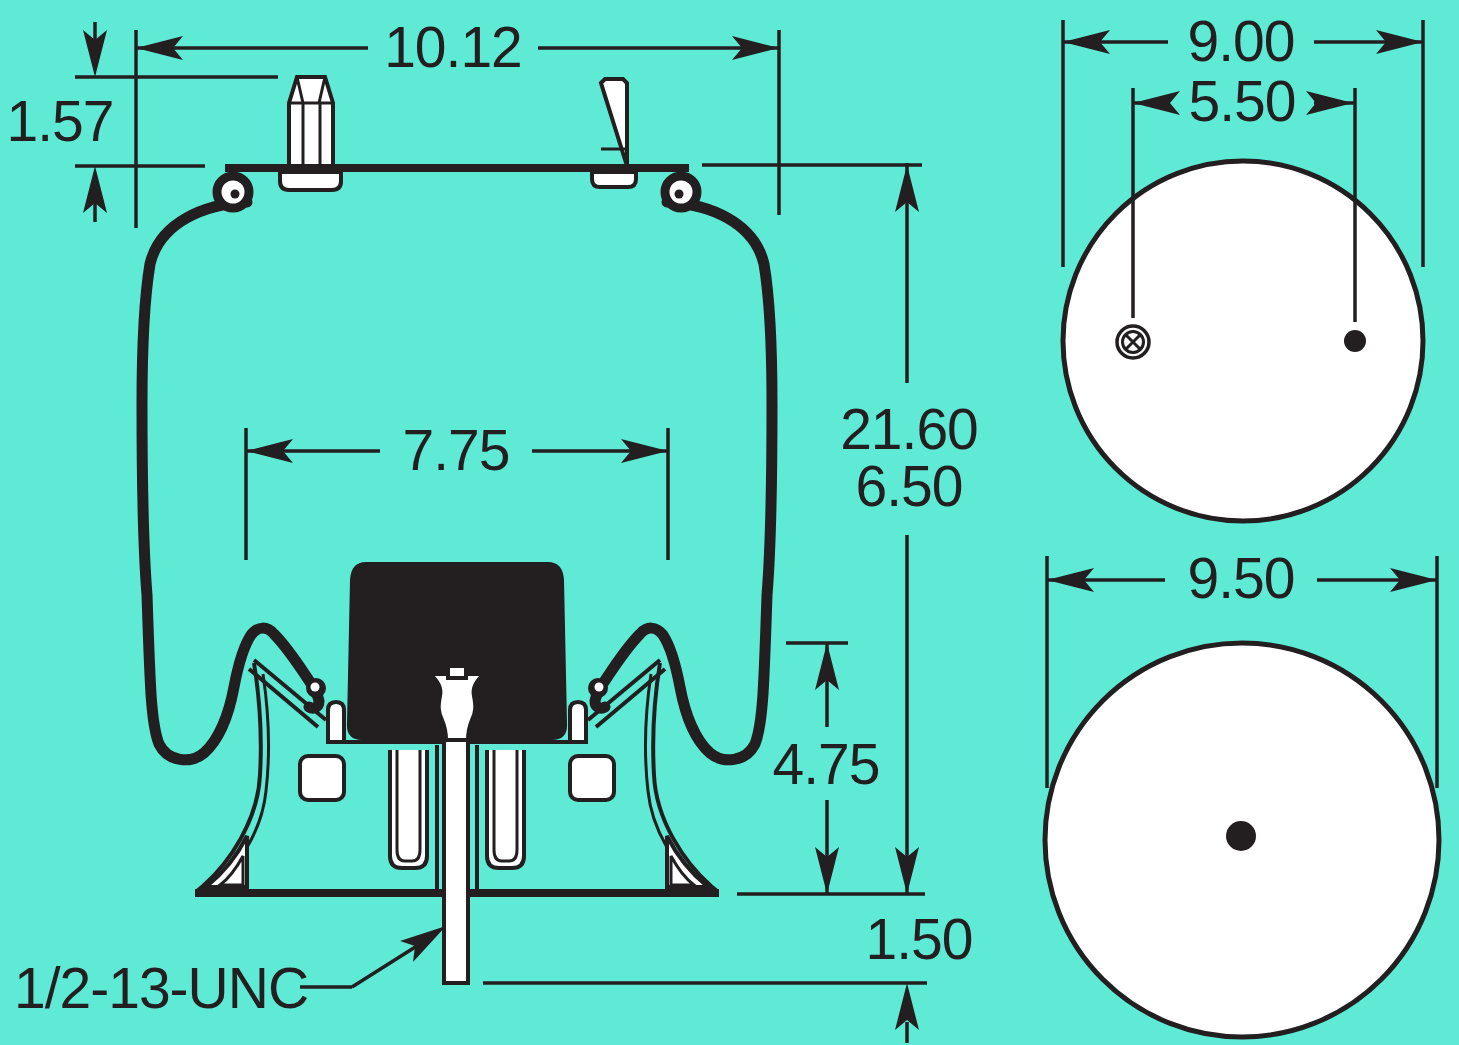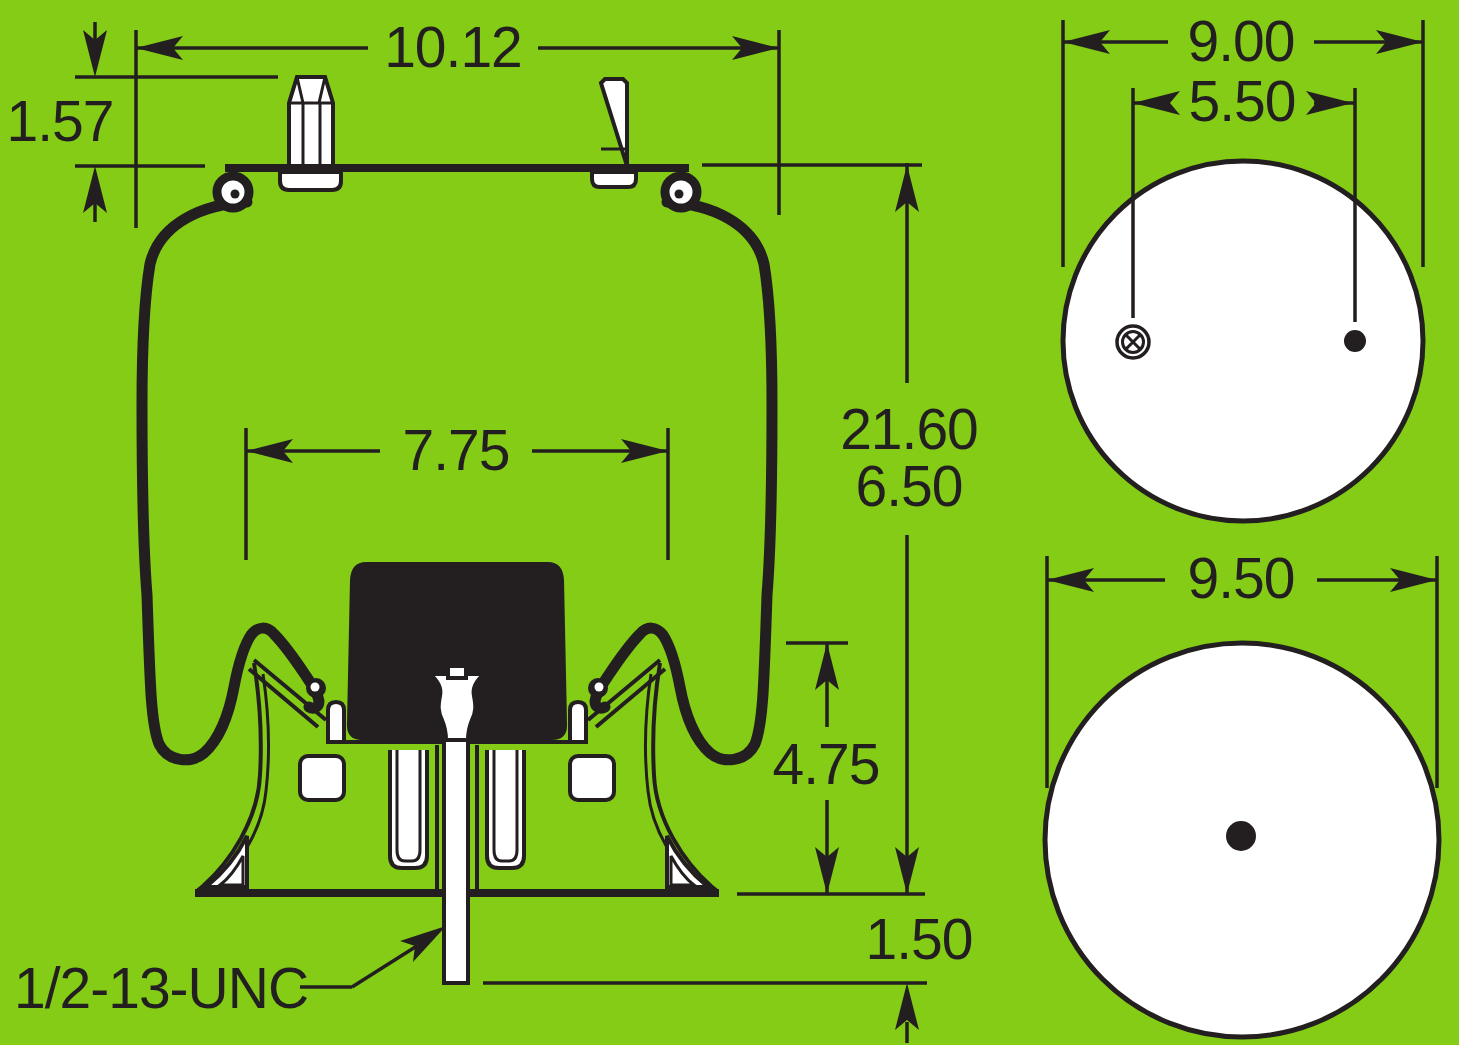--- a/index.html
+++ b/index.html
@@ -1,16 +1,16 @@
 <!DOCTYPE html>
 <html><head>
 <meta charset="utf-8">
 <style>
   html,body{margin:0;padding:0;background:#ffffff;}
-  .stage{position:relative;width:1459px;height:1045px;background:#84cc16;overflow:hidden;}
+  .stage{position:relative;width:1459px;height:1045px;background:#5eead4;overflow:hidden;}
   svg{display:block;}
   .dim-text{font-family:"Liberation Sans", sans-serif;font-size:57px;font-weight:500;fill:#231f20;letter-spacing:-1px;}
   .ink-line{stroke:#231f20;fill:none;}
   .ink-fill{fill:#231f20;stroke:none;}
   .part{stroke:#231f20;fill:#ffffff;}
 </style>
 </head>
 <body>
 
 <div class="stage">

